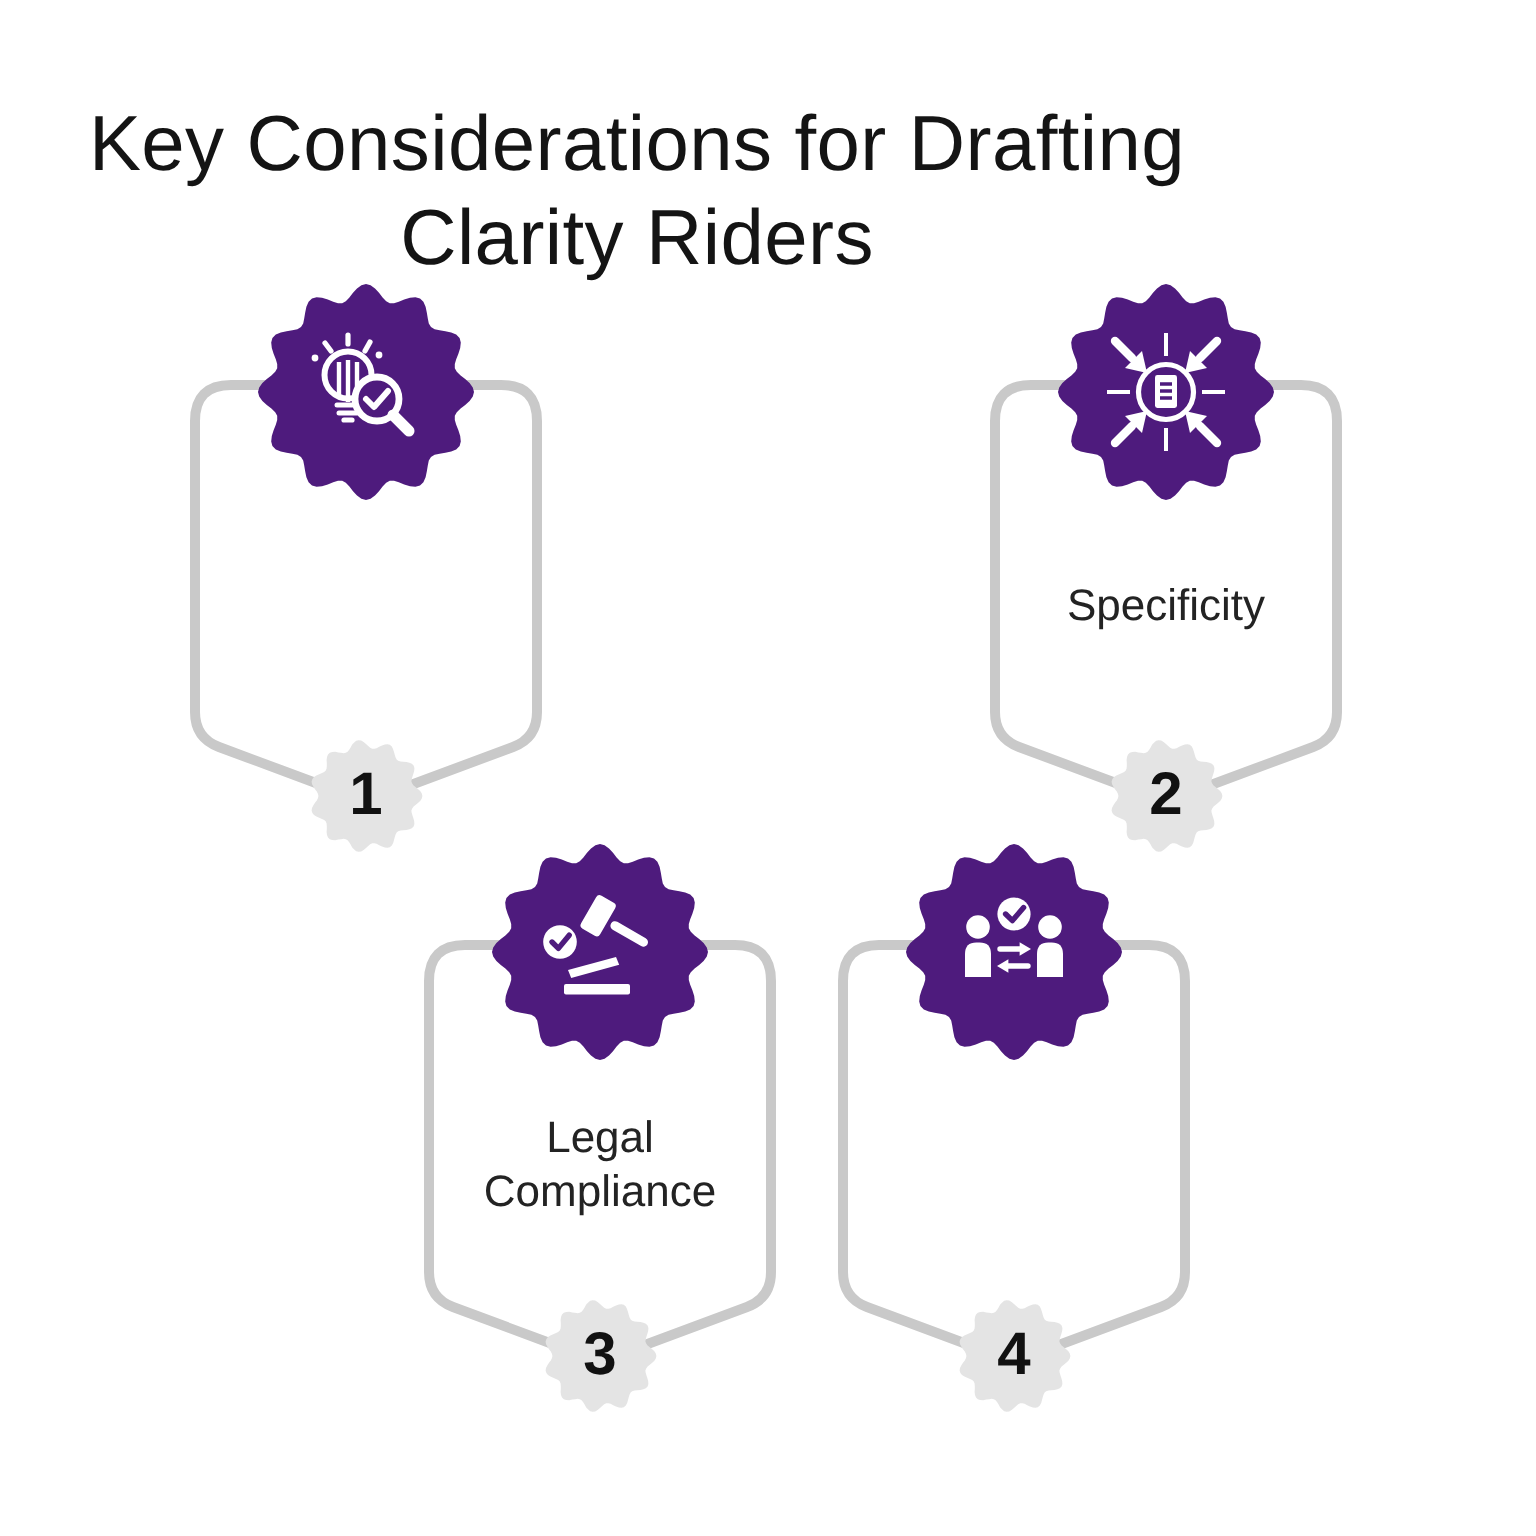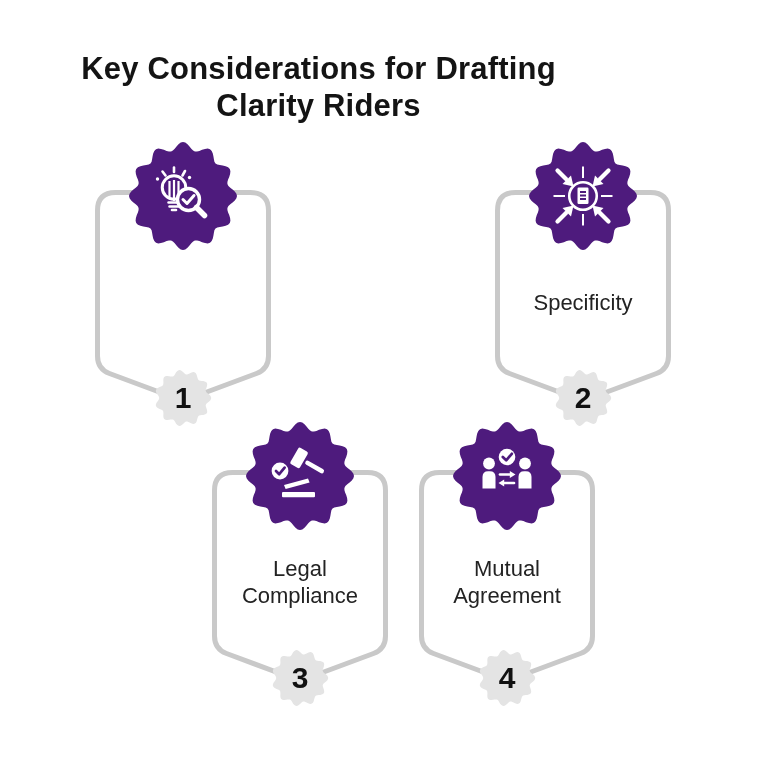--- a/index.html
+++ b/index.html
@@ -2,21 +2,21 @@
 <html><head>
 <meta charset="utf-8">
 <style>
   html,body{margin:0;padding:0;background:#fff;}
   .canvas{
     position:relative;width:768px;height:768px;background:#ffffff;overflow:hidden;
     font-family:"Liberation Sans","DejaVu Sans",sans-serif;
   }
   .title{
     position:absolute;top:50px;left:0;width:637px;text-align:center;
-    font-size:31px;line-height:1.2;font-weight:700;color:#141414;letter-spacing:.2px;
+    font-size:39px;line-height:1.2;font-weight:400;color:#141414;letter-spacing:.2px;
   }
   .item{position:absolute;width:176px;height:292px;}
   .item-1{left:95px;top:143px;}
   .item-2{left:495px;top:143px;}
   .item-3{left:212px;top:423px;}
   .item-4{left:419px;top:423px;}
   .frame{position:absolute;left:0;top:47px;width:176px;height:215px;}
   .badge{position:absolute;left:32px;top:-3px;width:112px;height:112px;}
   .badge svg{display:block;width:112px;height:112px;}
   .label{
@@ -156,21 +156,20 @@
           <path d="M41.5,42.5 L41.5,31 Q41.5,25.3 47.2,25.3 L48.8,25.3 Q54.5,25.3 54.5,31 L54.5,42.5 Z" fill="#fff"></path>
           <circle cx="30" cy="11" r="8.3" fill="#fff"></circle>
           <path d="M25.8,11 L29.2,14.3 L34.8,7.8" fill="none" stroke-width="2.7" stroke-linecap="round" stroke-linejoin="round" stroke="#4E1B7D"></path>
           <path d="M23,28.5 H33.5" stroke="#fff" stroke-width="2.7" stroke-linecap="round"></path>
           <polygon points="38.5,28.5 32.8,25.1 32.8,31.9" fill="#fff"></polygon>
           <path d="M37,37 H26.5" stroke="#fff" stroke-width="2.7" stroke-linecap="round"></path>
           <polygon points="21.5,37 27.2,33.6 27.2,40.4" fill="#fff"></polygon>
         </g>
       </svg>
     </div>
-    <div class="label">Mutual Agreement</div>
     <div class="numwrap">
       <svg viewBox="0 0 58 58">
         <path fill="#E4E4E4" d="M57.2,29.0L56.9,30.2L56.2,31.4L55.1,32.4L53.9,33.4L52.8,34.3L52.1,35.2L51.7,36.2L51.8,37.3L52.2,38.6L52.7,40.1L53.1,41.6L53.2,43.0L52.8,44.2L51.9,45.1L50.7,45.6L49.2,46.0L47.7,46.1L46.3,46.3L45.1,46.6L44.3,47.3L43.8,48.2L43.4,49.5L43.0,51.0L42.6,52.5L41.9,53.7L40.9,54.6L39.7,54.9L38.4,54.8L37.0,54.3L35.6,53.6L34.3,52.9L33.2,52.6L32.1,52.6L31.1,53.1L30.1,54.0L29.0,55.0L27.8,56.0L26.6,56.7L25.3,56.9L24.1,56.6L23.1,55.8L22.1,54.7L21.3,53.3L20.6,52.1L19.8,51.1L18.9,50.6L17.9,50.4L16.6,50.6L15.1,50.8L13.6,51.1L12.1,51.0L10.9,50.6L10.0,49.7L9.5,48.5L9.3,47.0L9.4,45.5L9.4,44.0L9.3,42.8L8.9,41.8L8.1,41.0L7.0,40.5L5.6,39.9L4.2,39.3L3.0,38.5L2.2,37.5L1.8,36.3L2.0,35.0L2.7,33.6L3.5,32.4L4.4,31.2L5.0,30.0L5.2,29.0L5.0,28.0L4.4,26.8L3.5,25.6L2.7,24.4L2.0,23.0L1.8,21.7L2.2,20.5L3.0,19.5L4.2,18.7L5.6,18.1L7.0,17.5L8.1,17.0L8.9,16.2L9.3,15.2L9.4,14.0L9.4,12.5L9.3,11.0L9.5,9.5L10.0,8.3L10.9,7.4L12.1,7.0L13.6,6.9L15.1,7.2L16.5,7.4L17.9,7.6L18.9,7.4L19.8,6.9L20.6,5.9L21.3,4.7L22.1,3.3L23.1,2.2L24.1,1.4L25.3,1.1L26.6,1.3L27.8,2.0L29.0,3.0L30.1,4.0L31.1,4.9L32.1,5.4L33.2,5.4L34.3,5.1L35.6,4.4L37.0,3.7L38.4,3.2L39.7,3.1L40.9,3.4L41.9,4.3L42.5,5.5L43.0,7.0L43.4,8.5L43.8,9.8L44.3,10.7L45.1,11.4L46.3,11.7L47.7,11.9L49.2,12.0L50.7,12.4L51.9,12.9L52.8,13.8L53.2,15.0L53.1,16.4L52.7,17.9L52.2,19.4L51.8,20.7L51.7,21.8L52.1,22.8L52.8,23.7L53.9,24.6L55.1,25.6L56.2,26.6L56.9,27.8L57.2,29.0Z"></path>
       </svg>
       <span class="num">4</span>
     </div>
   </div>
 
 </div>
 

